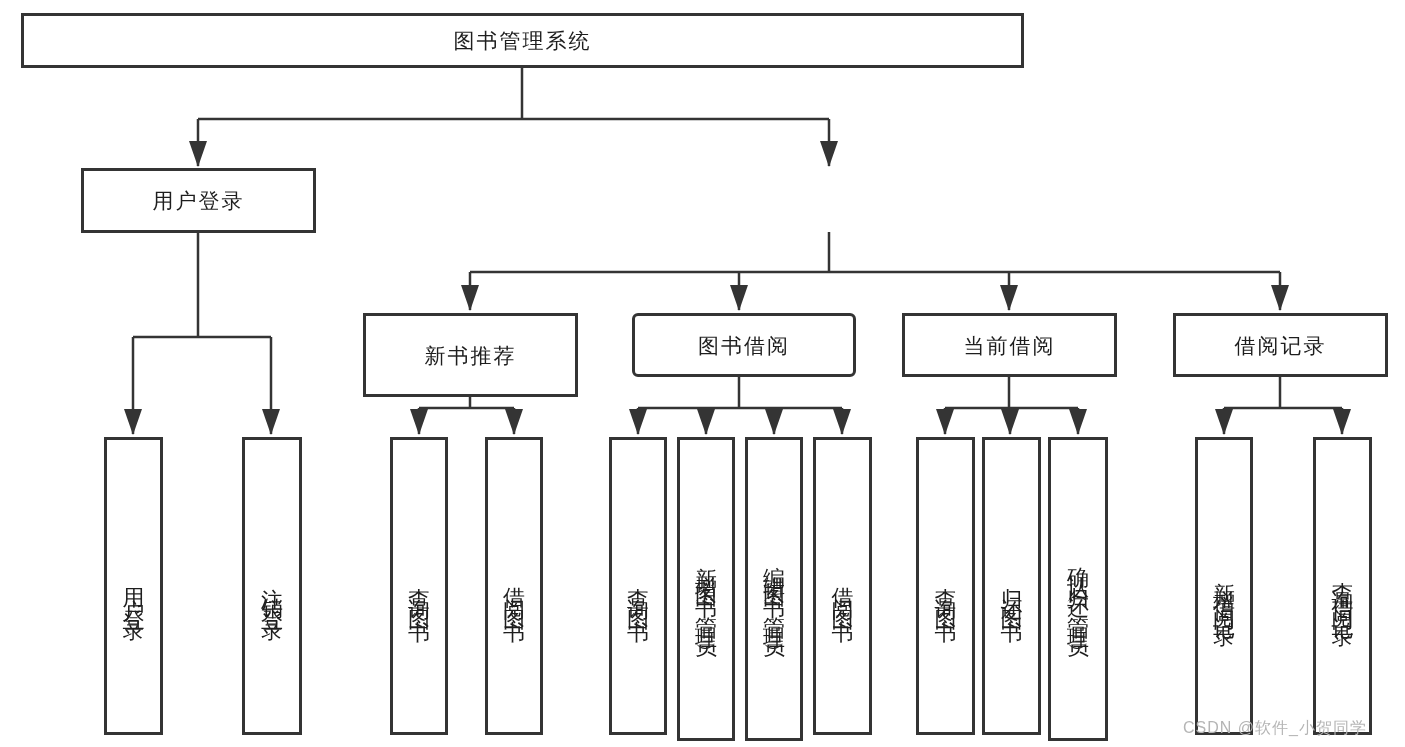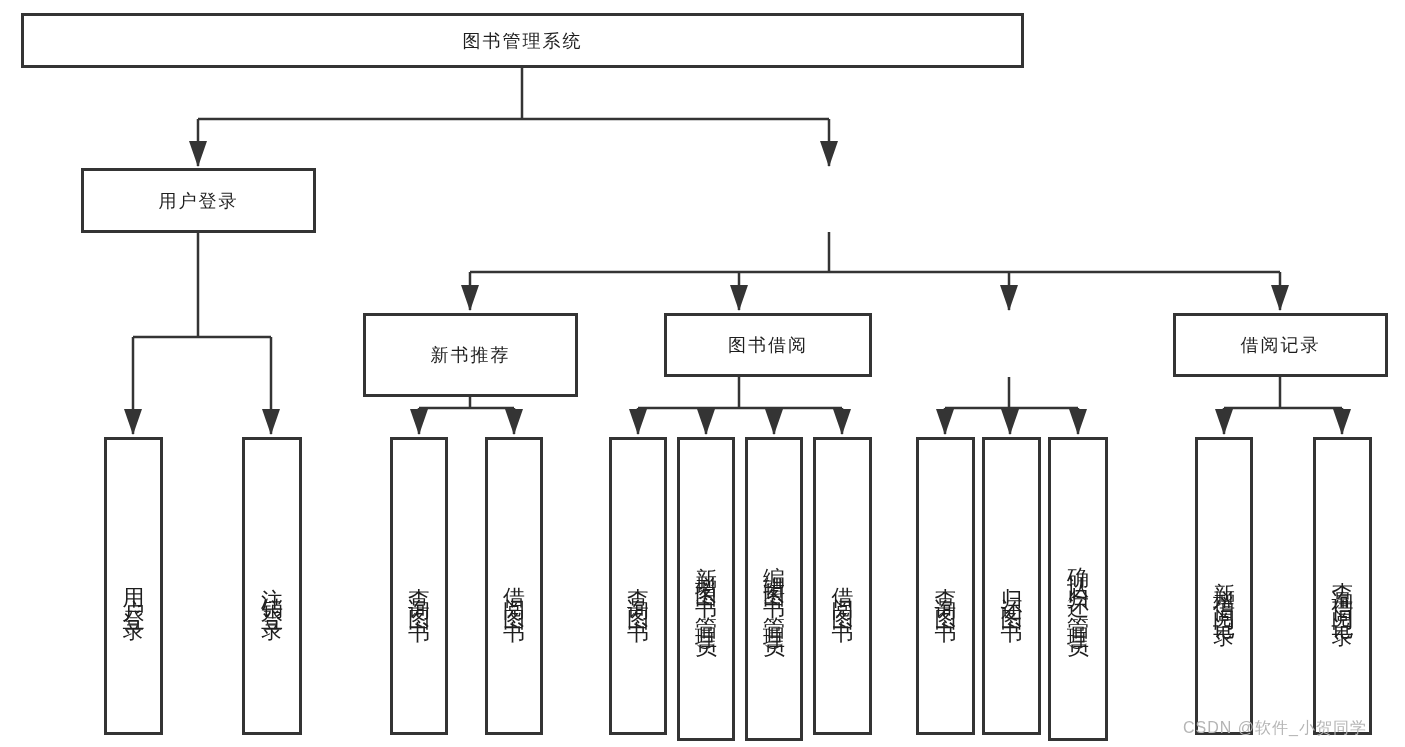--- a/index.html
+++ b/index.html
@@ -22,21 +22,21 @@
     box-sizing:border-box;
     border:3px solid var(--line);
     background:#fff;
     display:flex;
     align-items:center;
     justify-content:center;
     color:var(--text);
     z-index:2;
   }
   .htext{
-    font-size:18px;
+    font-size:21px;
     letter-spacing:2px;
     white-space:nowrap;
     line-height:1;
   }
   .vtext{
     writing-mode:vertical-lr;
     text-orientation:mixed;
     font-size:22px;
     line-height:1;
     white-space:nowrap;
@@ -105,22 +105,25 @@
     <span class="htext">图书管理系统</span>
   </div>
 
   <div class="node" style="left:81px;top:168px;width:235px;height:65px;">
     <span class="htext">用户登录</span>
   </div>
 
   <div class="node" style="left:363px;top:313px;width:215px;height:84px;">
     <span class="htext">新书推荐</span>
   </div>
-  <div class="node" style="left:664px;top:313px;width:208px;height:64px;">
+  <div class="node" style="left:632px;top:313px;width:224px;height:64px;border-radius:6px;">
     <span class="htext">图书借阅</span>
+  </div>
+  <div class="node" style="left:902px;top:313px;width:215px;height:64px;">
+    <span class="htext">当前借阅</span>
   </div>
   <div class="node" style="left:1173px;top:313px;width:215px;height:64px;">
     <span class="htext">借阅记录</span>
   </div>
 
   <div class="node" style="left:104px;top:437px;width:59px;height:298px;">
     <span class="vtext sp4">用户登录</span>
   </div>
   <div class="node" style="left:242px;top:437px;width:60px;height:298px;">
     <span class="vtext sp4">注销登录</span>

